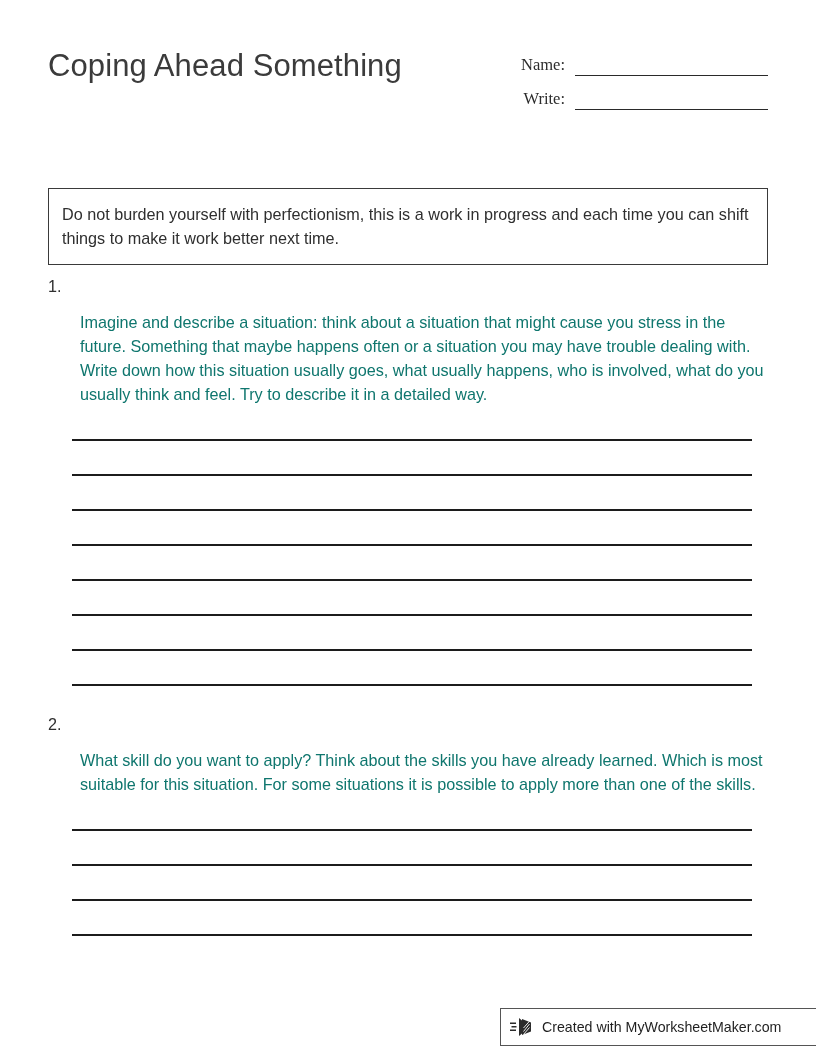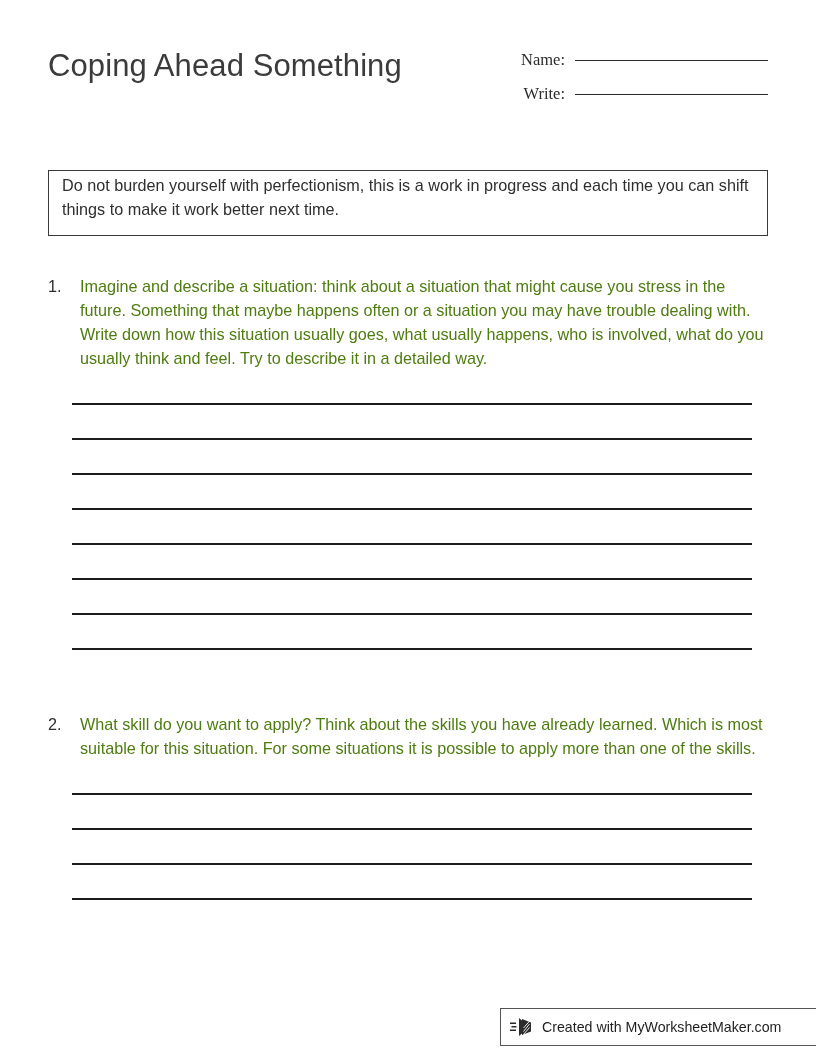--- a/index.html
+++ b/index.html
@@ -36,21 +36,21 @@
     white-space: nowrap;
   }
   .namedate {
     position: absolute;
     right: 0;
     top: 0;
     width: 260px;
   }
   .nd-row {
     display: flex;
-    align-items: center;
+    align-items: flex-end;
     justify-content: flex-end;
     height: 34px;
   }
   .nd-label {
     font-family: "Liberation Serif", serif;
     font-size: 16.5px;
     color: #2c2c2c;
     padding-right: 10px;
     padding-bottom: 3px;
     white-space: nowrap;
@@ -59,25 +59,25 @@
     width: 193px;
     border-bottom: 1.6px solid #2a2a2a;
     height: 0;
     margin-bottom: 2px;
   }
 
   
   .note-box {
     position: absolute;
     left: 48px;
-    top: 170px;
+    top: 188px;
     width: 720px;
     box-sizing: border-box;
     border: 1.4px solid #3a3a3a;
-    padding: 2px 13px 14px 13px;
+    padding: 13px 13px 14px 13px;
   }
   .note-text {
     font-size: 16.2px;
     line-height: 24px;
     color: #2f2f2f;
   }
 
   
   .question {
     position: absolute;
@@ -92,21 +92,22 @@
     width: 32px;
     flex: 0 0 32px;
     font-size: 16.2px;
     line-height: 24px;
     color: #2f2f2f;
   }
   .q-text {
     flex: 1 1 auto;
     font-size: 16.2px;
     line-height: 24px;
-    color: #4d7c0f;
+    color: #0f766e;
+    margin-top: 36px;
   }
   .answer-lines {
     margin-left: 24px;
     margin-right: 16px;
   }
   .answer-line {
     height: 0;
     border-bottom: 2.1px solid #1c1c1c;
     margin-top: 33px;
   }

